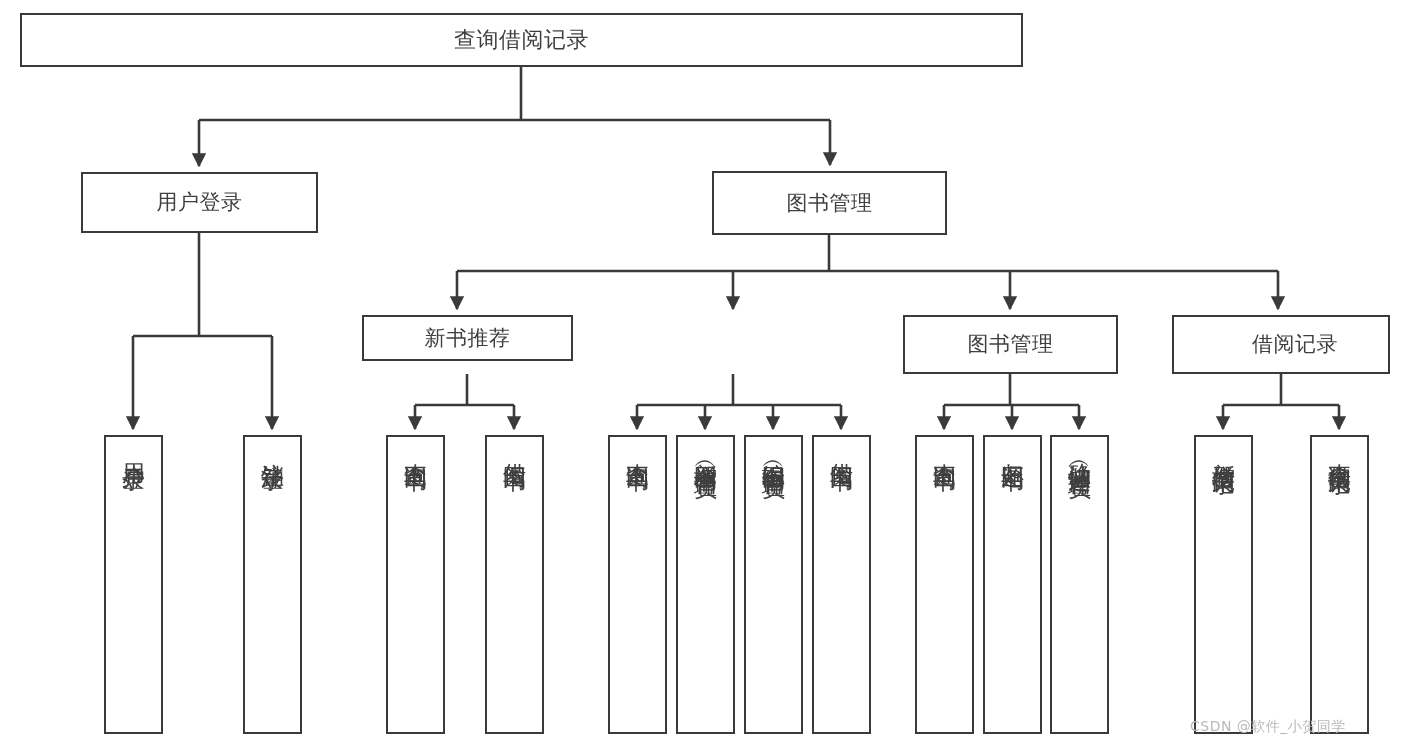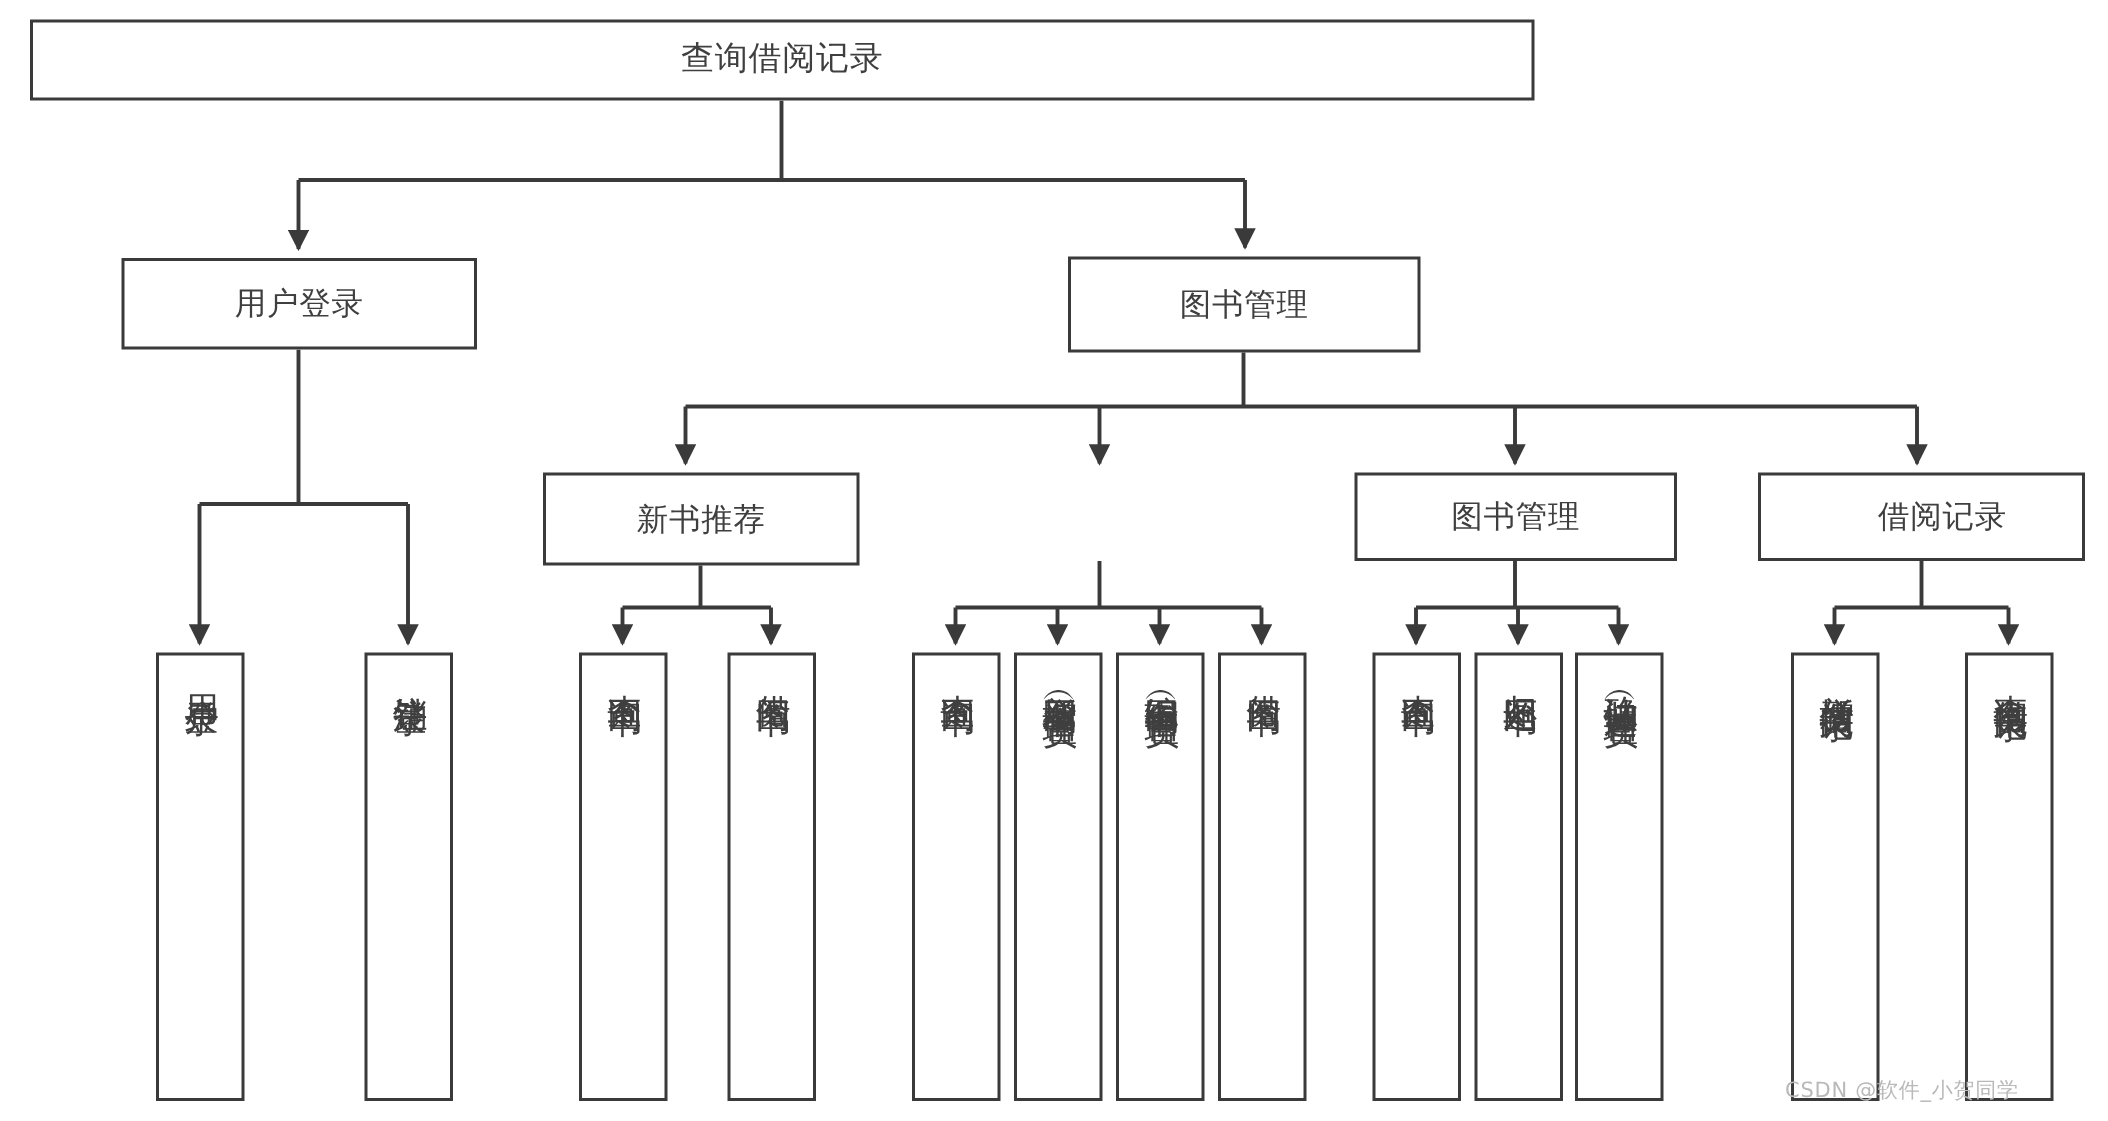--- a/index.html
+++ b/index.html
@@ -130,21 +130,21 @@
     <span class="label">查询借阅记录</span>
   </div>
 
   <div class="node h" style="left:81px;top:172px;width:237px;height:61px;">
     <span class="label">用户登录</span>
   </div>
   <div class="node h" style="left:712px;top:171px;width:235px;height:64px;">
     <span class="label">图书管理</span>
   </div>
 
-  <div class="node h" style="left:362px;top:315px;width:211px;height:62px;">
+  <div class="node h" style="left:362px;top:315px;width:211px;height:46px;">
     <span class="label">新书推荐</span>
   </div>
   <div class="node h" style="left:903px;top:315px;width:215px;height:59px;">
     <span class="label">图书管理</span>
   </div>
   <div class="node h" style="left:1172px;top:315px;width:218px;height:59px;padding-left:28px;">
     <span class="label">借阅记录</span>
   </div>
 
   <div class="node v" style="left:104px;top:435px;width:59px;height:299px;">

